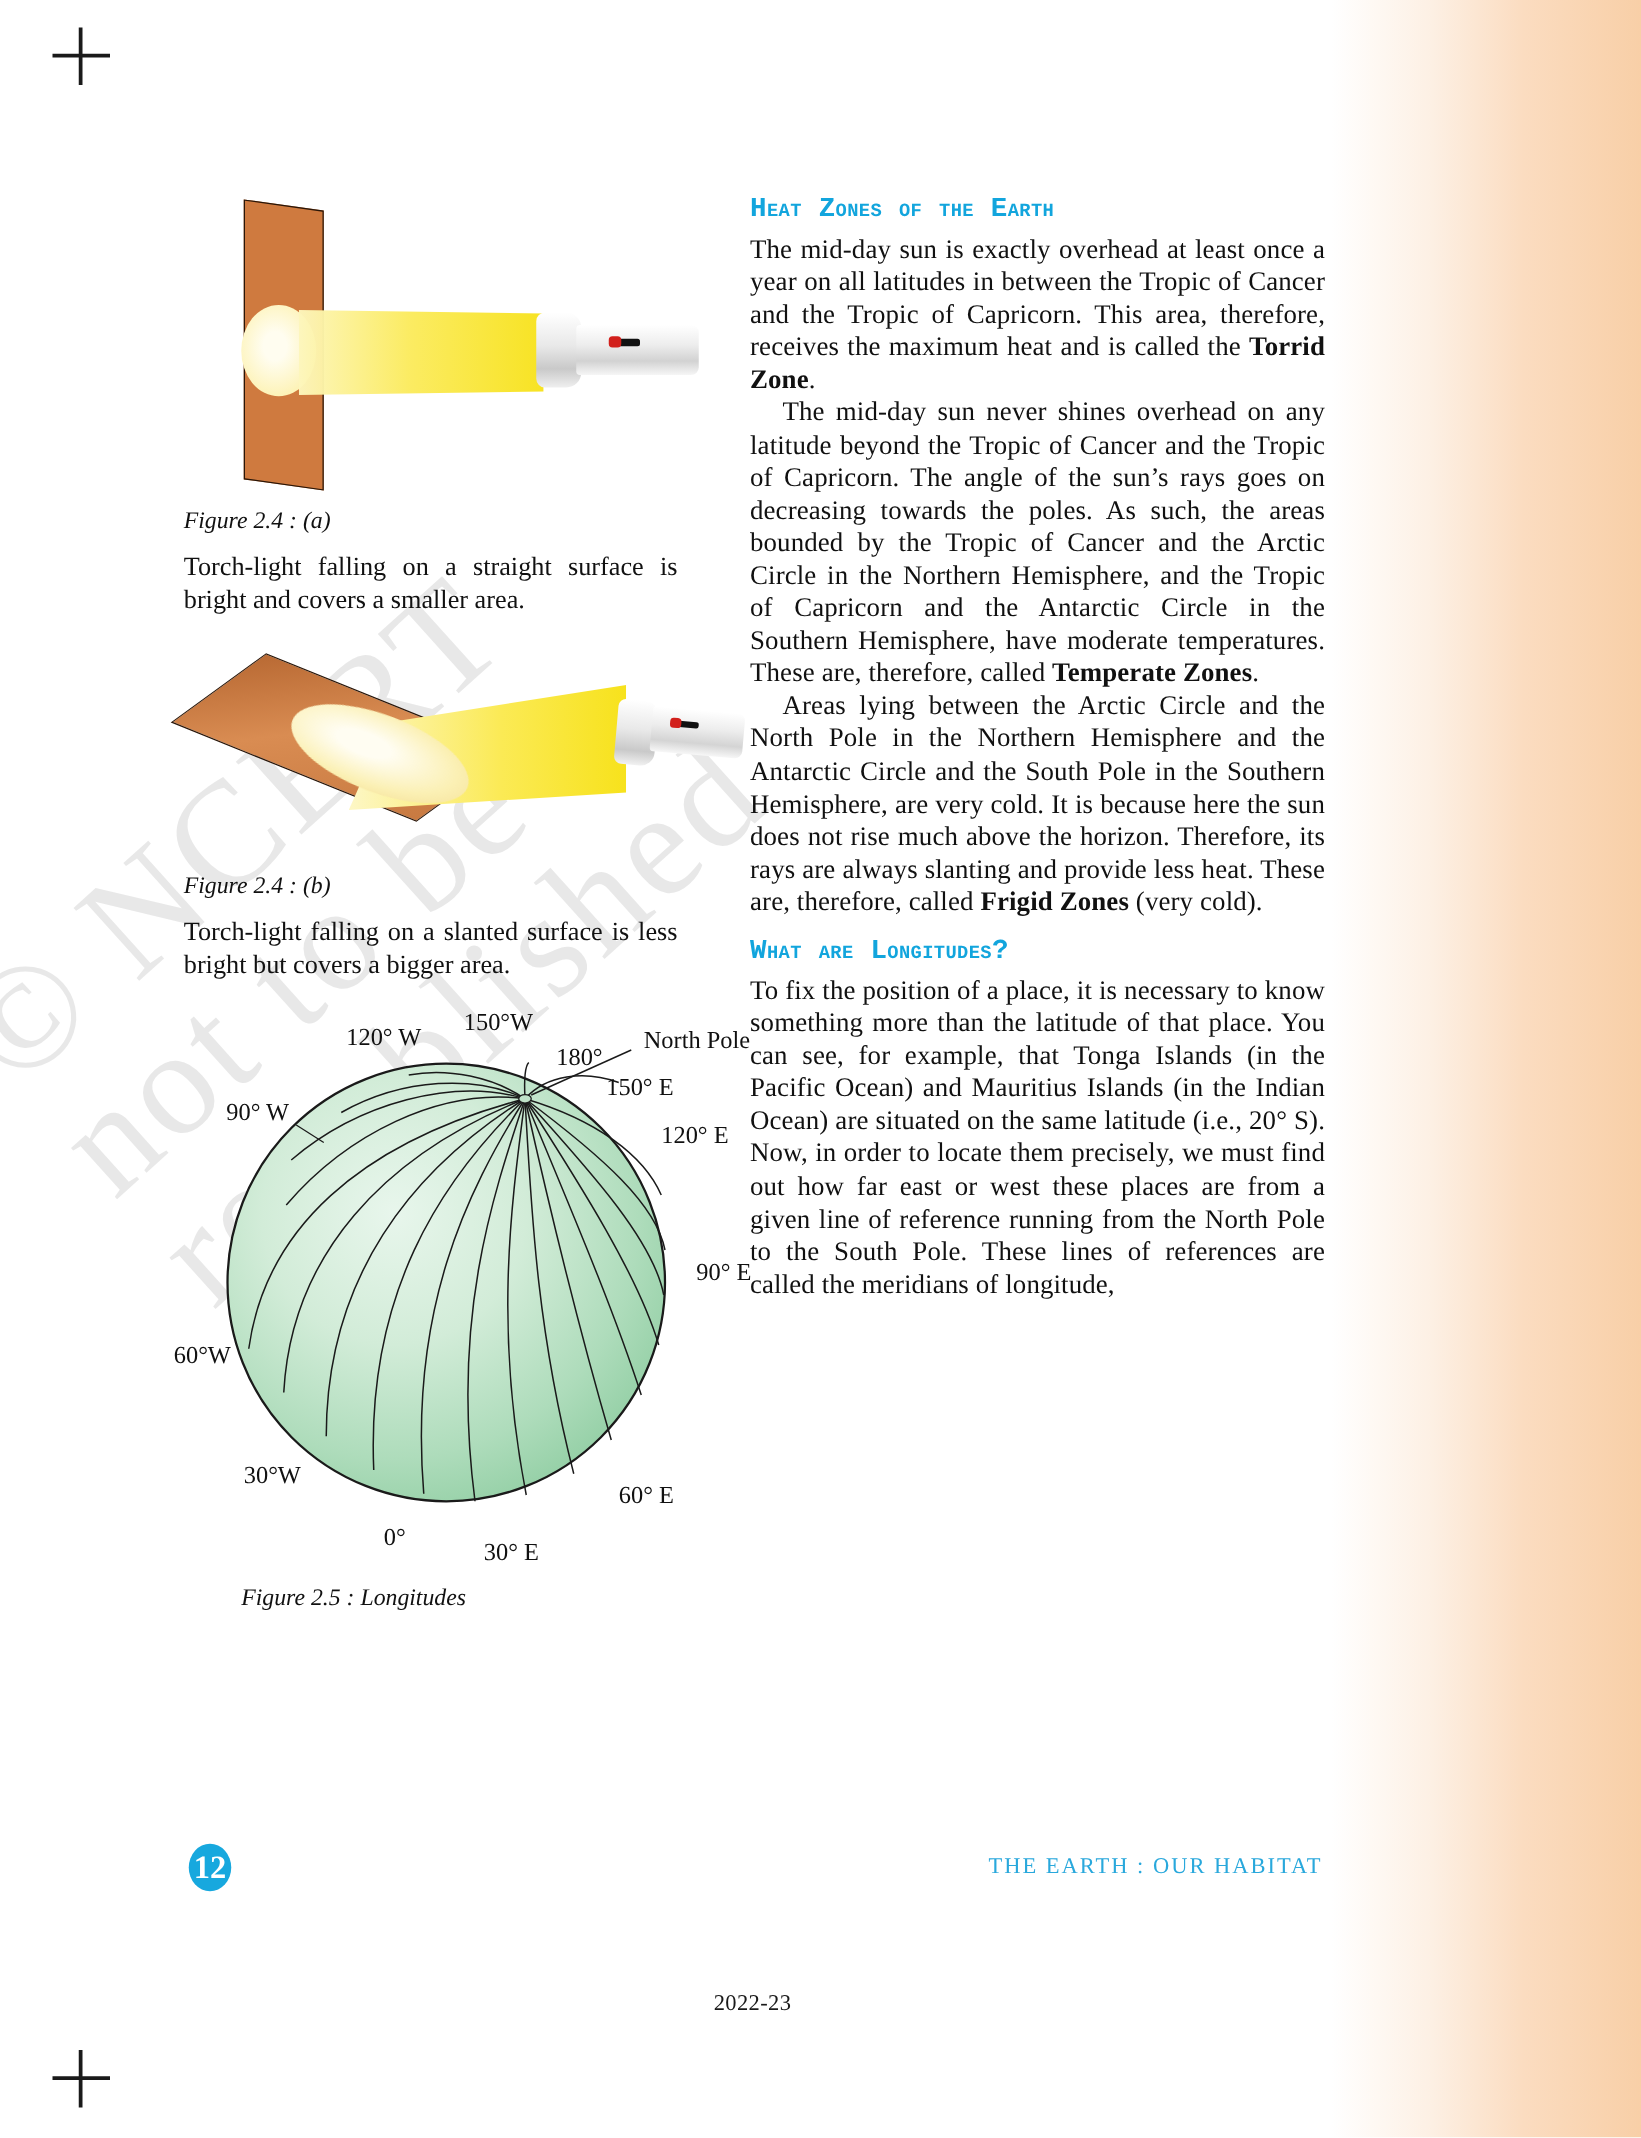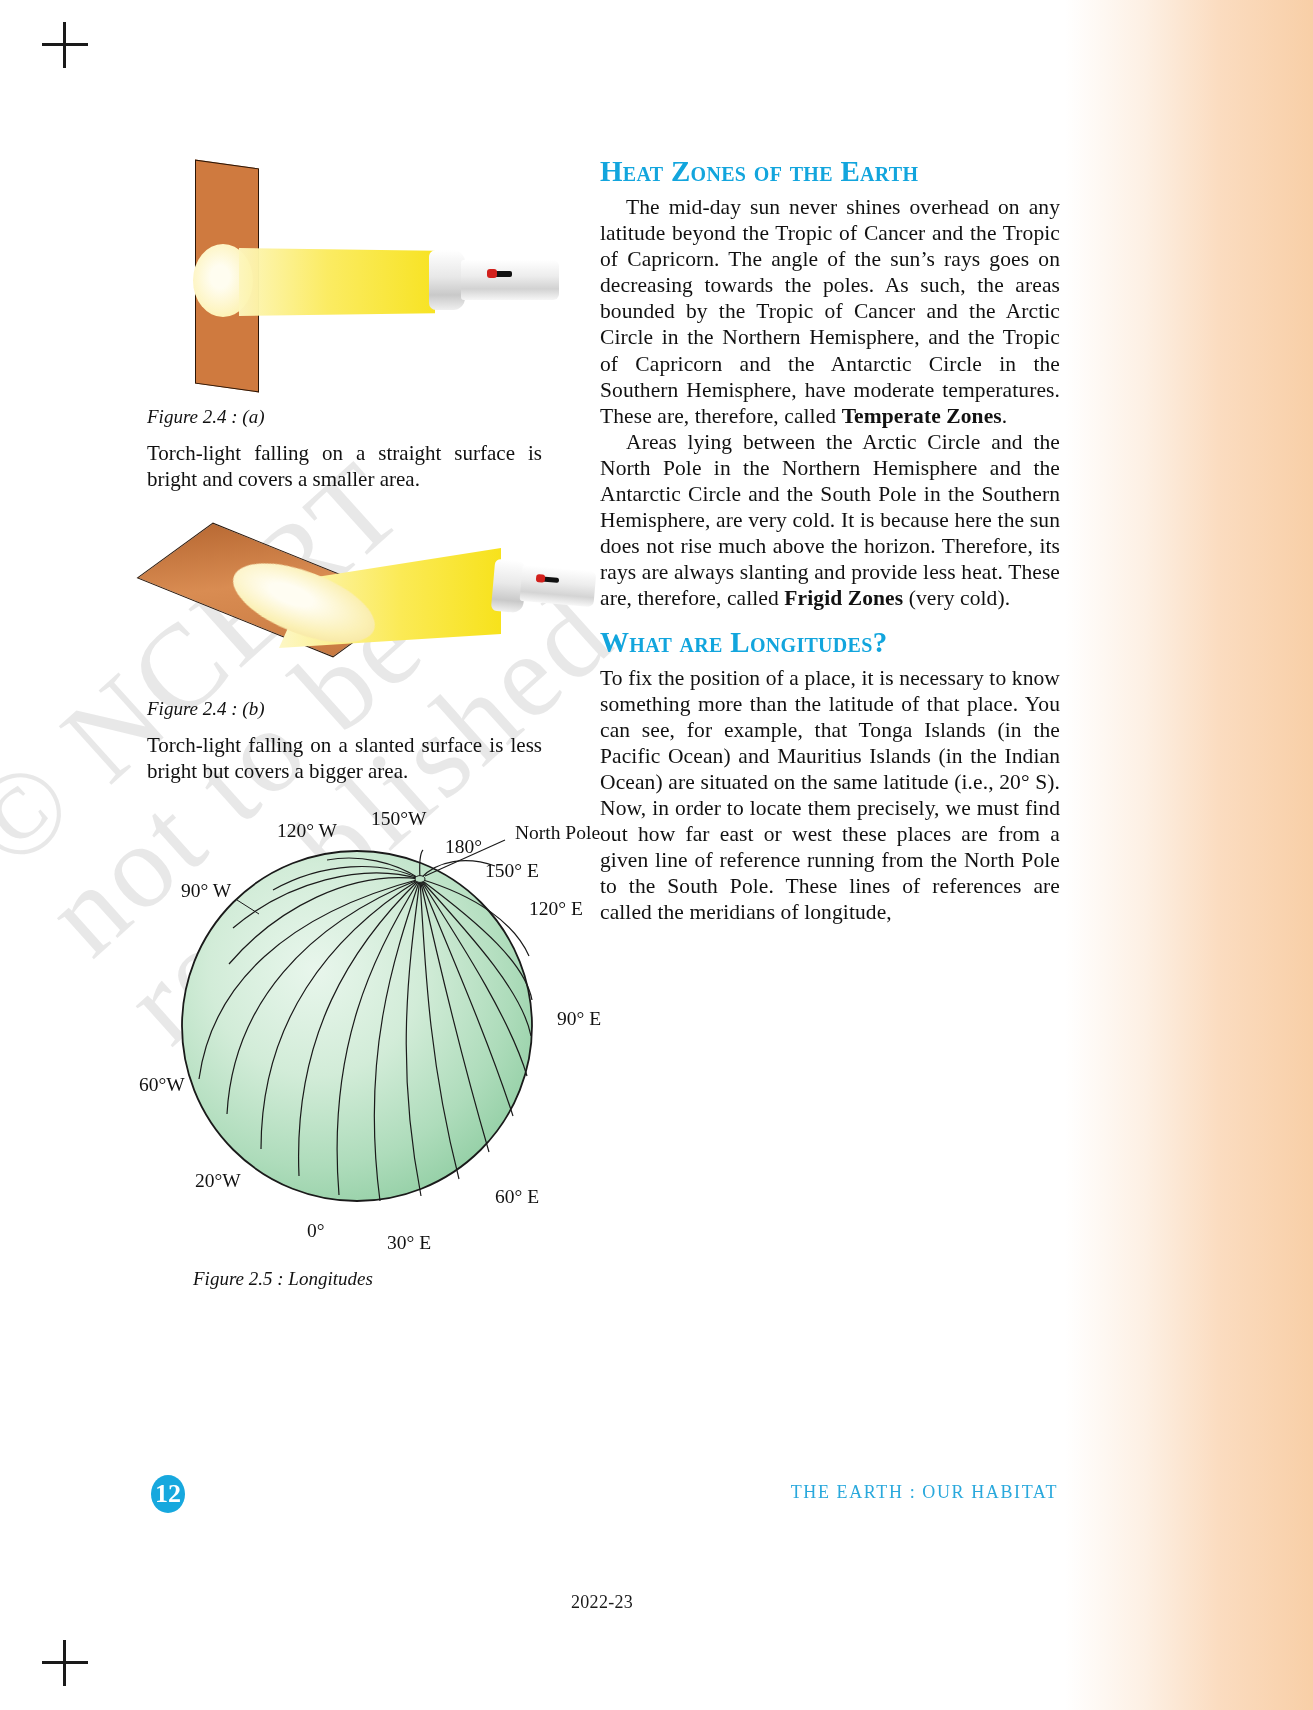--- a/index.html
+++ b/index.html
@@ -22,24 +22,24 @@
   .regmark:before,.regmark:after{content:"";position:absolute;background:#1a1a1a;}
   .regmark:before{left:0;top:21px;width:46px;height:3px;}
   .regmark:after{top:0;left:21px;width:3px;height:46px;}
 
   
   .col-left{position:absolute;left:147px;top:150px;width:395px;}
   .col-right{position:absolute;left:600px;top:155px;width:460px;}
 
   h2.sec-head{
     margin:0 0 6px 0;
-    font-family:Liberation Serif, serif;
+    font-family:Liberation Mono, monospace;
     font-variant:small-caps;
     font-weight:bold;
-    font-size:29px;
+    font-size:22px;
     letter-spacing:0.3px;
     color:#12a5dd;
   }
   h2.sec-head.second{margin-top:14px;}
 
   p.body{
     margin:0;
     font-size:21.5px;
     line-height:26.1px;
     text-align:justify;
@@ -263,33 +263,34 @@
 
       <div class="globe-label" style="left:140px;top:16px;">120° W</div>
       <div class="globe-label" style="left:234px;top:4px;">150°W</div>
       <div class="globe-label" style="left:308px;top:32px;">180°</div>
       <div class="globe-label" style="left:378px;top:18px;">North Pole</div>
       <div class="globe-label" style="left:348px;top:56px;">150° E</div>
       <div class="globe-label" style="left:44px;top:76px;">90° W</div>
       <div class="globe-label" style="left:392px;top:94px;">120° E</div>
       <div class="globe-label" style="left:420px;top:204px;">90° E</div>
       <div class="globe-label" style="left:2px;top:270px;">60°W</div>
-      <div class="globe-label" style="left:58px;top:366px;">20°W</div>
+      <div class="globe-label" style="left:58px;top:366px;">30°W</div>
       <div class="globe-label" style="left:358px;top:382px;">60° E</div>
       <div class="globe-label" style="left:170px;top:416px;">0°</div>
       <div class="globe-label" style="left:250px;top:428px;">30° E</div>
     </div>
 
     <div class="fig-label" style="margin-top:14px;margin-left:46px;">Figure 2.5 : Longitudes</div>
   </div>
 
   <div class="col-right">
 
     <h2 class="sec-head">Heat Zones of the Earth</h2>
 
+    <p class="body"><span>The mid-day sun is exactly overhead at least once a year on all latitudes in between the Tropic of Cancer and the Tropic of Capricorn. This area, therefore, receives the maximum heat and is called the </span><b>Torrid Zone</b><span>.</span></p>
 
     <p class="body indent"><span>The mid-day sun never shines overhead on any latitude beyond the Tropic of Cancer and the Tropic of Capricorn. The angle of the sun’s rays goes on decreasing towards the poles. As such, the areas bounded by the Tropic of Cancer and  the Arctic Circle in the Northern Hemisphere, and the Tropic of Capricorn and the Antarctic Circle in the Southern Hemisphere, have moderate temperatures. These are, therefore, called </span><b>Temperate Zones</b><span>.</span></p>
 
     <p class="body indent"><span>Areas lying between the Arctic Circle and the North Pole in the Northern Hemisphere and the Antarctic Circle and the South Pole in the Southern Hemisphere, are very cold. It is because here the sun does not  rise  much above  the horizon. Therefore, its rays are always slanting and provide less heat. These are, therefore, called </span><b>Frigid Zones</b><span> (very cold).</span></p>
 
     <h2 class="sec-head second">What are Longitudes?</h2>
 
     <p class="body">To fix the position of a place, it is necessary to know something more than the latitude of that place. You can see, for example, that Tonga Islands (in the Pacific Ocean) and Mauritius Islands (in the Indian Ocean) are situated on the same latitude (i.e., 20° S). Now, in order to locate them precisely, we must find out how far east or west these places are from a given line of reference running from the North Pole to the South Pole. These lines of references are called the meridians of longitude,</p>
   </div>
 

